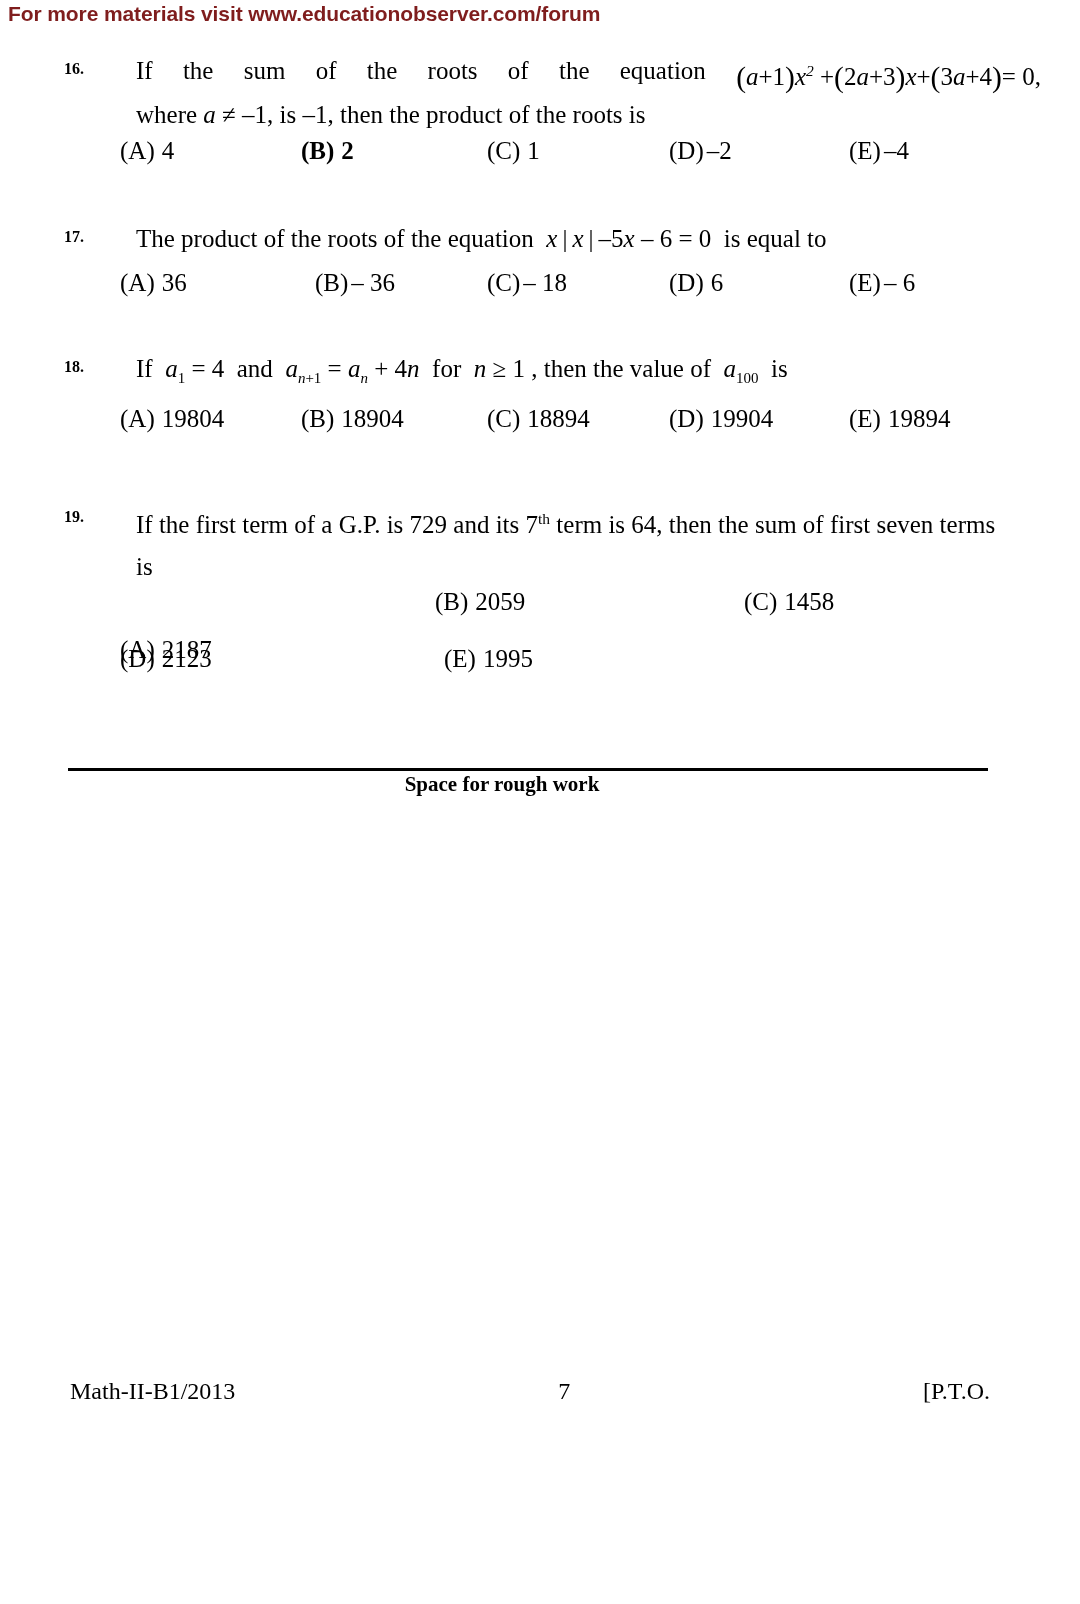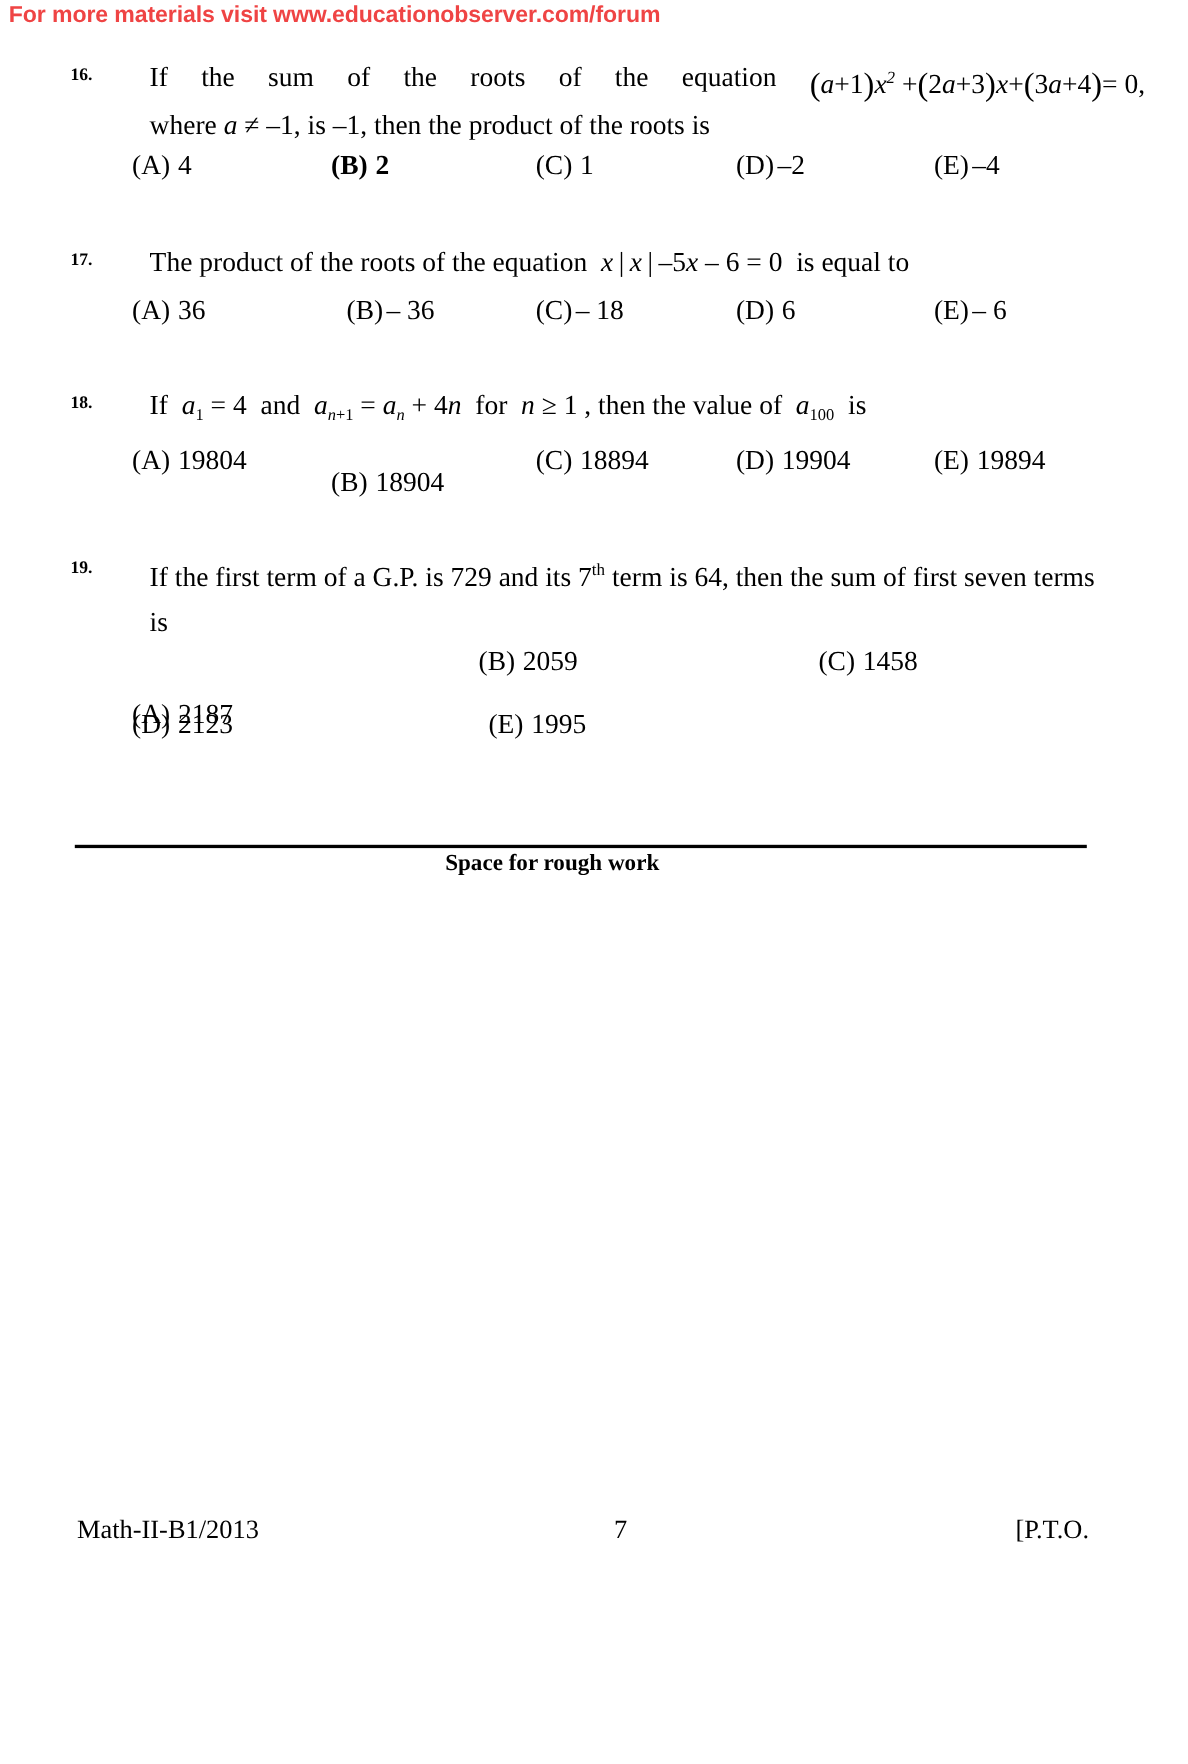--- a/index.html
+++ b/index.html
@@ -23,21 +23,21 @@
   }
 
   
   .watermark {
     position: absolute;
     left: 8px;
     top: 2px;
     font-family: "Liberation Sans", "DejaVu Sans", sans-serif;
     font-size: 21px;
     font-weight: 700;
-    color: #ef4444;
+    color: #7f1d1d;
     letter-spacing: -0.1px;
     white-space: nowrap;
   }
 
   .q {
     position: absolute;
     left: 64px;
     width: 960px;
   }
 
@@ -192,21 +192,21 @@
         <span>for</span>
         <span class="mathblk">&nbsp;<span class="mi">n</span> ≥ 1&nbsp;</span><span>, then the value of</span>
         <span class="mathblk">&nbsp;<span class="mi">a</span><sub class="sbn">100</sub>&nbsp;</span>
         <span>is</span>
       </div>
     </div>
   </div>
 
   <div class="opts" style="top:402px;">
     <span class="opt" style="left:0px;"><span class="lbl">(A)</span><span class="val">19804</span></span>
-    <span class="opt" style="left:181px;margin-top:20px;"><span class="lbl">(B)</span><span class="val">18904</span></span>
+    <span class="opt" style="left:181px;"><span class="lbl">(B)</span><span class="val">18904</span></span>
     <span class="opt" style="left:367px;"><span class="lbl">(C)</span><span class="val">18894</span></span>
     <span class="opt" style="left:549px;"><span class="lbl">(D)</span><span class="val">19904</span></span>
     <span class="opt" style="left:729px;"><span class="lbl">(E)</span><span class="val">19894</span></span>
   </div>
 
   <div class="q" style="top:500px;">
     <div class="qnum">19.</div>
     <div class="qbody">
       <div class="stem-line">
         <span>If the first term of a G.P. is 729 and its 7</span><sup class="ord">th</sup>

